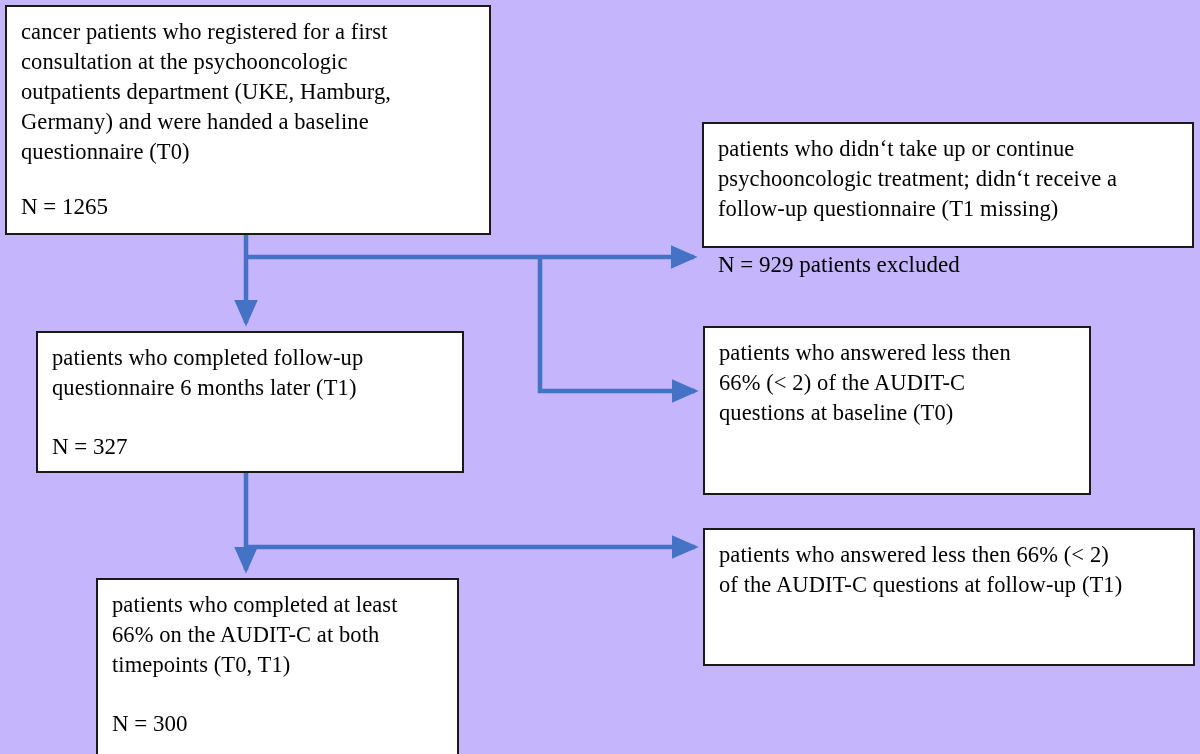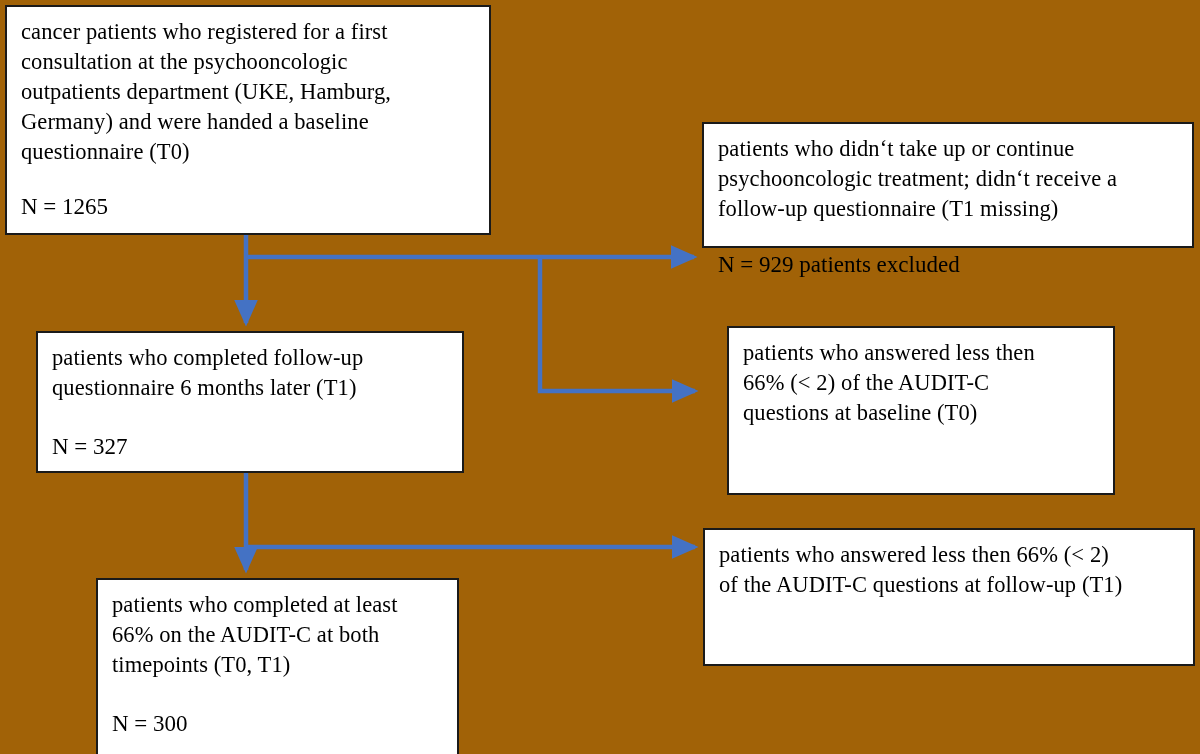--- a/index.html
+++ b/index.html
@@ -5,21 +5,21 @@
 <style>
   html, body {
     margin: 0;
     padding: 0;
     background: #ffffff;
   }
   #canvas {
     position: relative;
     width: 1200px;
     height: 754px;
-    background: #a16207;
+    background: #c4b5fd;
     overflow: hidden;
     font-family: "Liberation Serif", "DejaVu Serif", serif;
     color: #000000;
   }
   .flow-box {
     position: absolute;
     box-sizing: border-box;
     border: 2px solid #1a1a1a;
     background: #ffffff;
     padding: 10px 14px 8px 14px;
@@ -45,21 +45,21 @@
     width: 1200px;
     height: 754px;
     z-index: 1;
     pointer-events: none;
   }
 
   
   #box-enrolled      { left: 5px;   top: 5px;   width: 486px; height: 230px; }
   #box-excl-t1       { left: 702px; top: 122px; width: 492px; height: 126px; }
   #box-followup      { left: 36px;  top: 331px; width: 428px; height: 142px; }
-  #box-excl-t0-audit { left: 727px; top: 326px; width: 388px; height: 169px; }
+  #box-excl-t0-audit { left: 703px; top: 326px; width: 388px; height: 169px; }
   #box-excl-t1-audit { left: 703px; top: 528px; width: 492px; height: 138px; }
   #box-final         { left: 96px;  top: 578px; width: 363px; height: 180px; }
 
   #box-enrolled .box-count { margin-top: 1.1em; }
   #box-excl-t1 .box-count { margin-top: 1.15em; }
   #box-followup .box-count { margin-top: 1.25em; }
   #box-excl-t0-audit .box-count { margin-top: 1.2em; }
   #box-excl-t1-audit .box-count { margin-top: 1.3em; }
   #box-final .box-count { margin-top: 1.25em; }
 </style>

